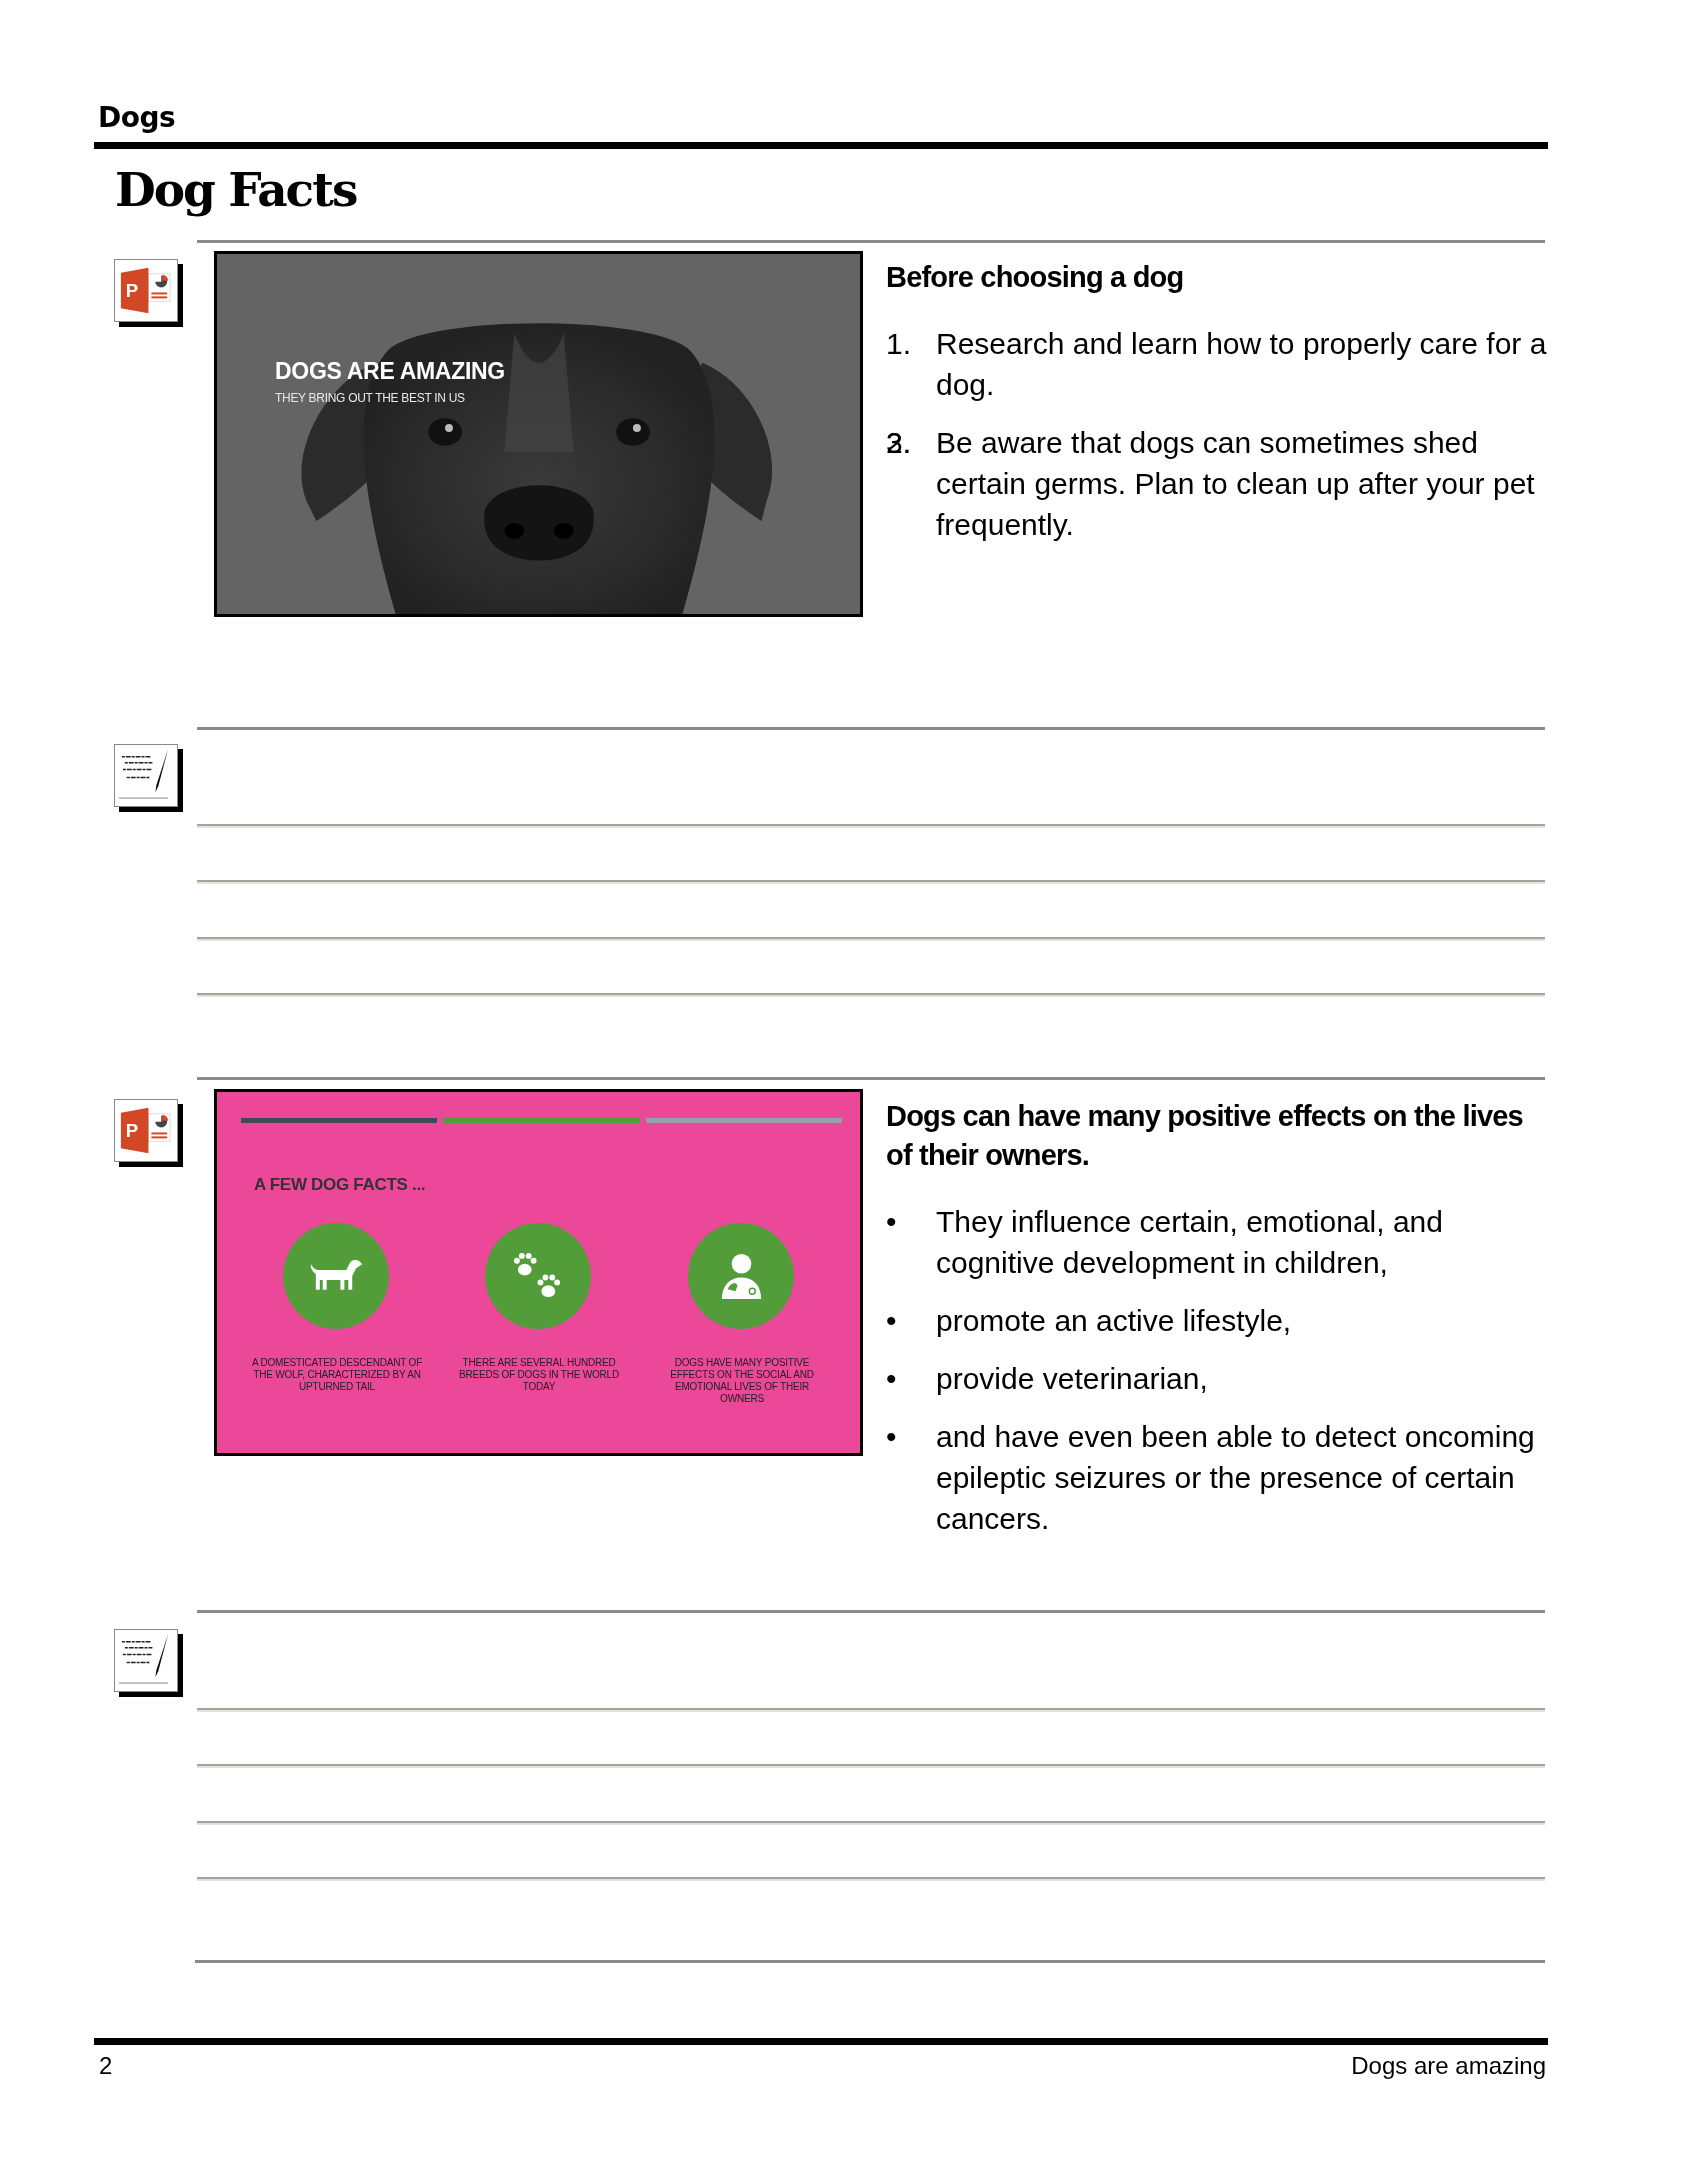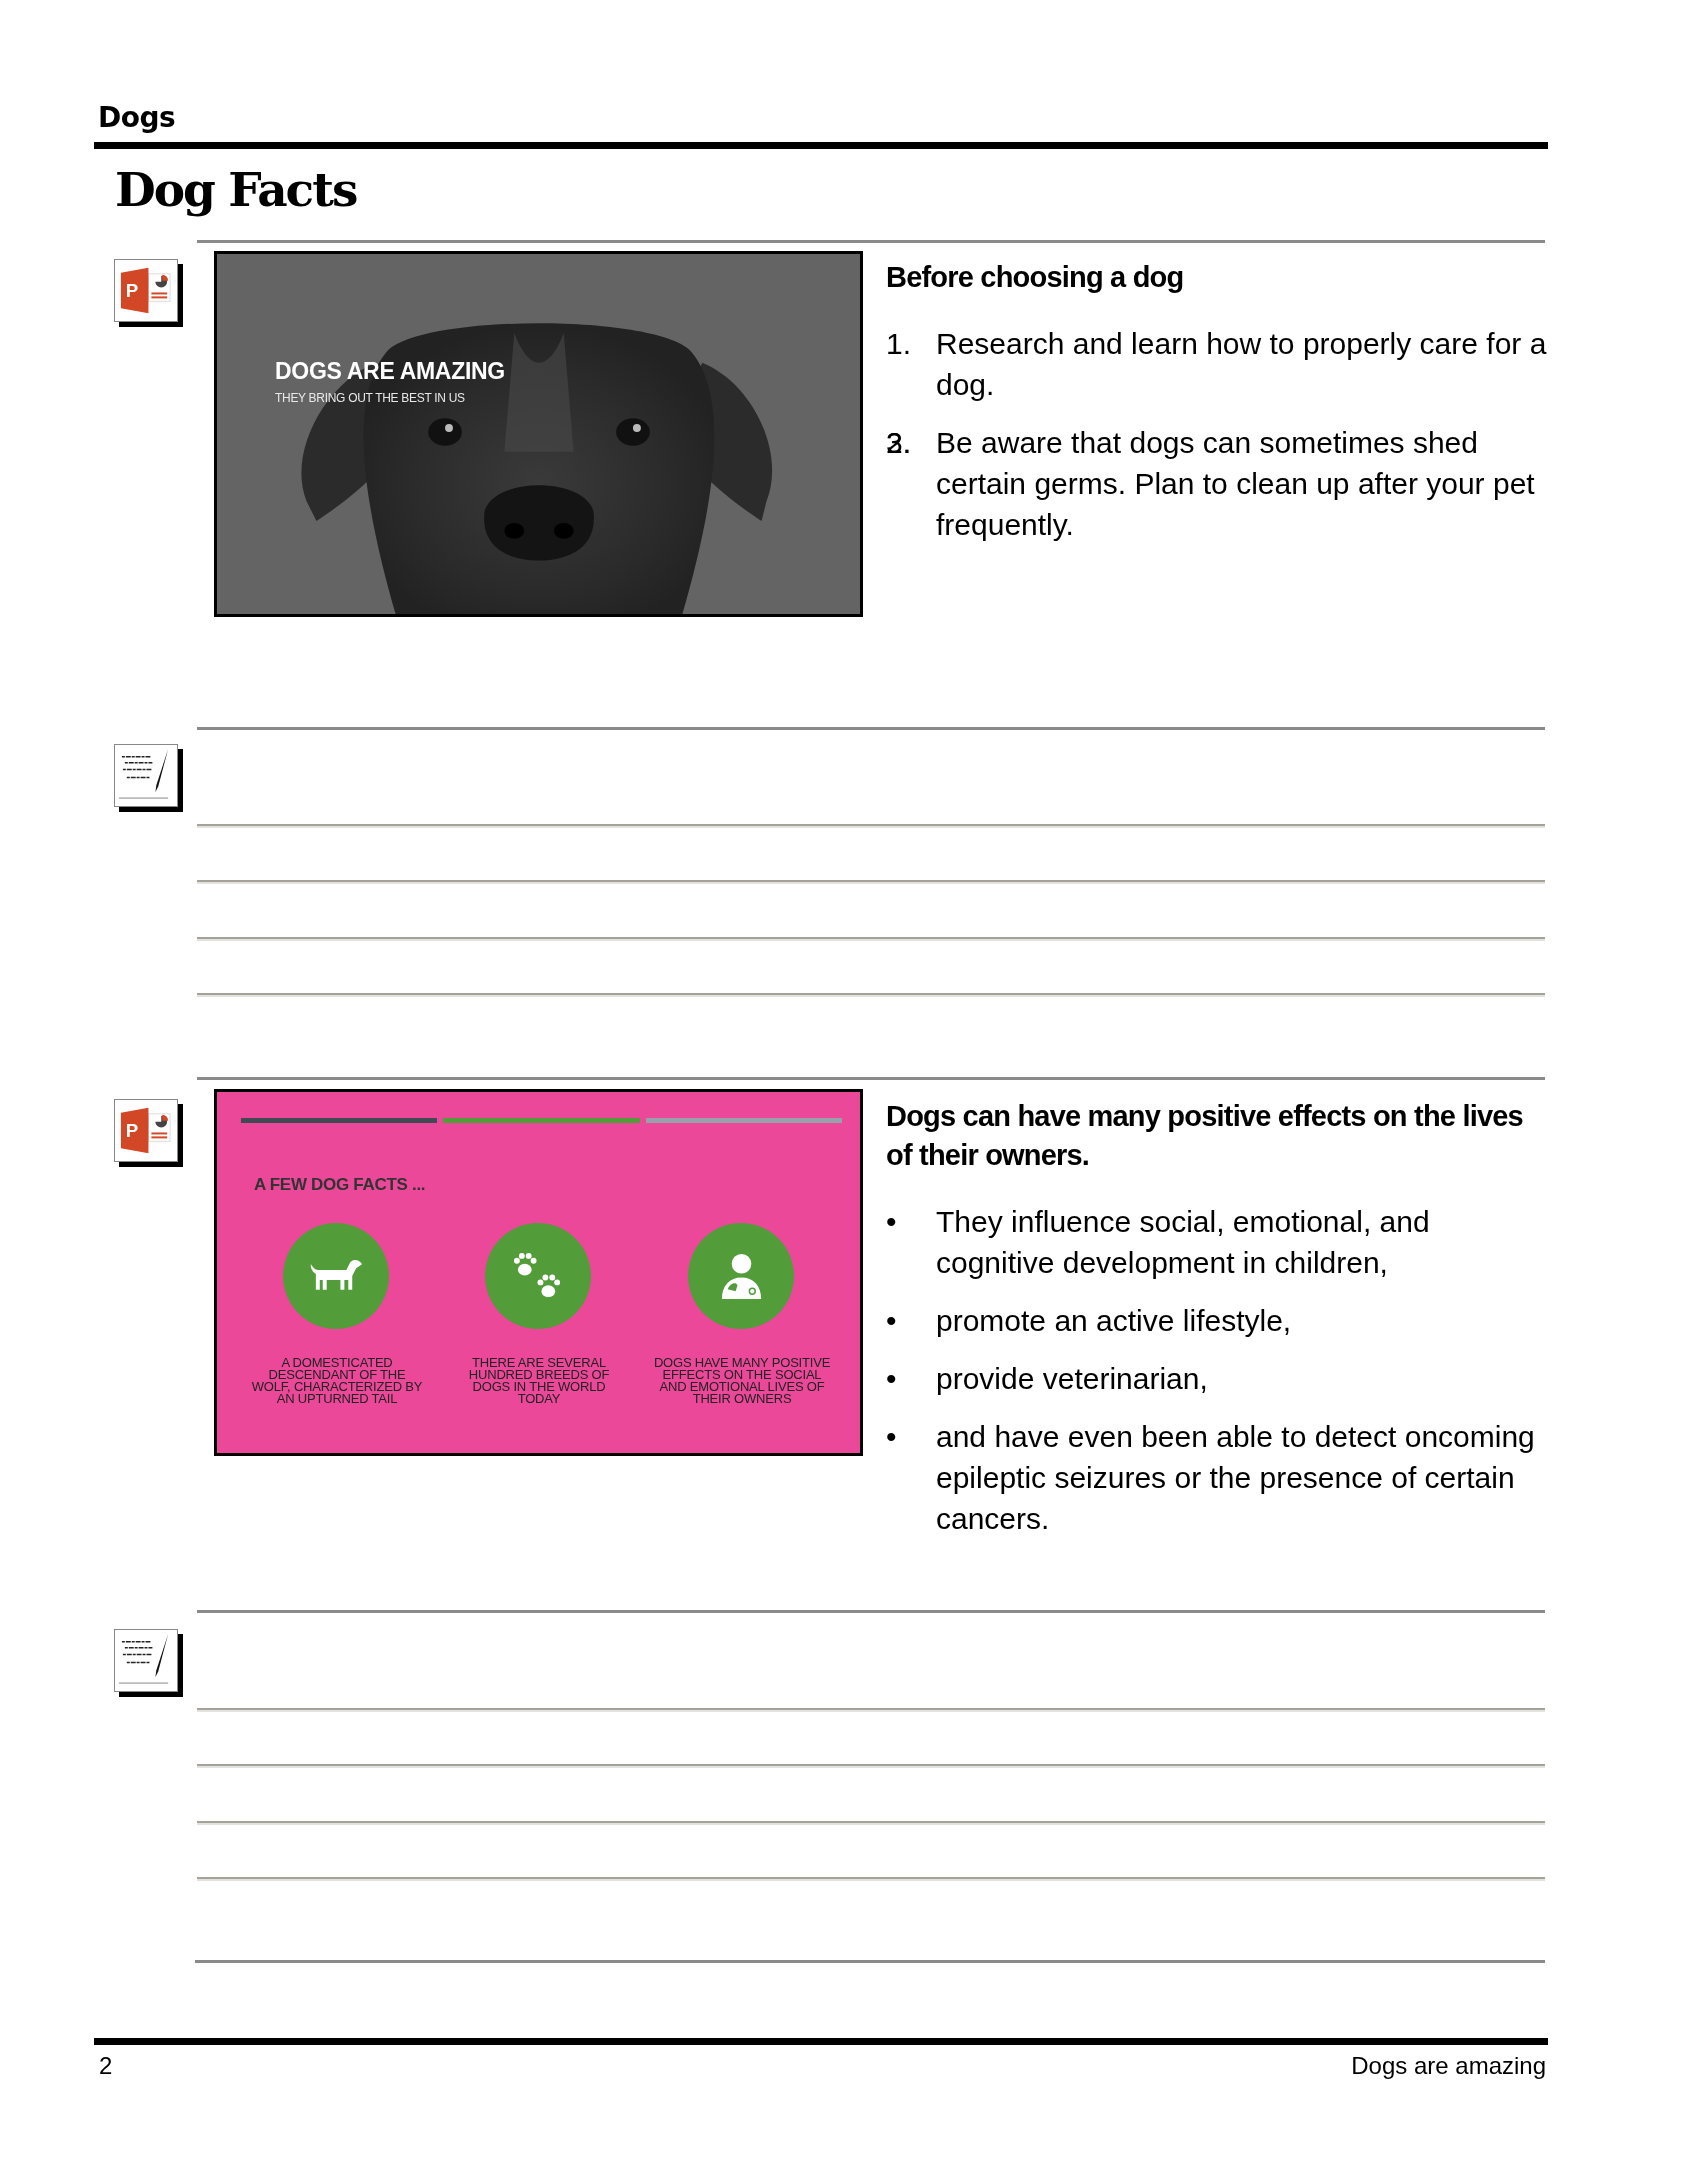--- a/index.html
+++ b/index.html
@@ -12,21 +12,21 @@
     .note-rule { left: 197px; width: 1348px; height: 4px; background: linear-gradient(#a5a398 0 60%, #e2e2de 60% 100%); }
     .icon-box { width: 62px; height: 61px; border: 1px solid #888; background: #fff; box-shadow: 5px 5px 0 #000; }
     .slide { border: 3px solid #000; box-sizing: border-box; overflow: hidden; }
     .slide1 { left: 214px; top: 251px; width: 649px; height: 366px; background: #646464; }
     .slide2 { left: 214px; top: 1089px; width: 649px; height: 367px; background: #ec4899; }
     .s1-title { left: 58px; top: 104px; color: #fff; font-family: "Liberation Sans", sans-serif; font-weight: bold; font-size: 23px; letter-spacing: -0.3px; }
     .s1-sub { left: 58px; top: 137px; color: #e8e8e8; font-family: "Liberation Sans", sans-serif; font-size: 12px; letter-spacing: -0.3px; }
     .s2-bar { top: 26px; height: 5px; }
     .s2-title { left: 37px; top: 83px; font-family: "Liberation Sans", sans-serif; font-weight: bold; font-size: 17px; color: #333; letter-spacing: -0.3px; }
     .fact-circle { width: 106px; height: 106px; border-radius: 50%; background: #529c3a; display: flex; align-items: center; justify-content: center; }
-    .fact-text { width: 178px; text-align: center; font-family: "Liberation Sans", sans-serif; font-size: 13px; line-height: 12px; color: #222; letter-spacing: -0.2px; }
+    .fact-text { width: 178px; text-align: center; font-family: "Liberation Sans", sans-serif; font-size: 10px; line-height: 12px; color: #222; letter-spacing: -0.2px; }
     .section-heading { left: 886px; font-family: Liberation Sans, sans-serif; font-weight: bold; font-size: 29px; letter-spacing: -0.8px; line-height: 39px; width: 663px; }
     .list { left: 886px; width: 663px; margin: 0; padding: 0; list-style: none; font-family: "Liberation Sans", sans-serif; font-size: 30px; line-height: 41px; }
     .list li { position: relative; padding-left: 50px; margin-bottom: 17px; }
     .list .marker { position: absolute; left: 0; top: 0; }
     .footer-rule { left: 94px; top: 2038px; width: 1454px; height: 7px; background: #000; }
     .footer-left { left: 99px; top: 2052px; font-family: "Liberation Sans", sans-serif; font-size: 24px; }
     .footer-right { right: 137px; top: 2052px; font-family: "Liberation Sans", sans-serif; font-size: 24px; }
   </style>
 </head>
 <body>
@@ -156,21 +156,21 @@
 
   <div class="abs fact-text" style="left:31px; top:265px;">A DOMESTICATED DESCENDANT OF THE WOLF, CHARACTERIZED BY AN UPTURNED TAIL</div>
   <div class="abs fact-text" style="left:233px; top:265px;">THERE ARE SEVERAL HUNDRED BREEDS OF DOGS IN THE WORLD TODAY</div>
   <div class="abs fact-text" style="left:436px; top:265px;">DOGS HAVE MANY POSITIVE EFFECTS ON THE SOCIAL AND EMOTIONAL LIVES OF THEIR OWNERS</div>
 </div>
 
 <div class="abs section-heading" style="top:1097px;">Dogs can have many positive effects on the lives of their owners.</div>
 <ul class="abs list" style="top:1201px;">
   <li>
     <span class="marker">•</span>
-    <span>They influence social, emotional, and cognitive development in children,</span>
+    <span>They influence certain, emotional, and cognitive development in children,</span>
   </li>
   <li>
     <span class="marker">•</span>
     <span>promote an active lifestyle,</span>
   </li>
   <li>
     <span class="marker">•</span>
     <span>provide veterinarian,</span>
   </li>
   <li>

